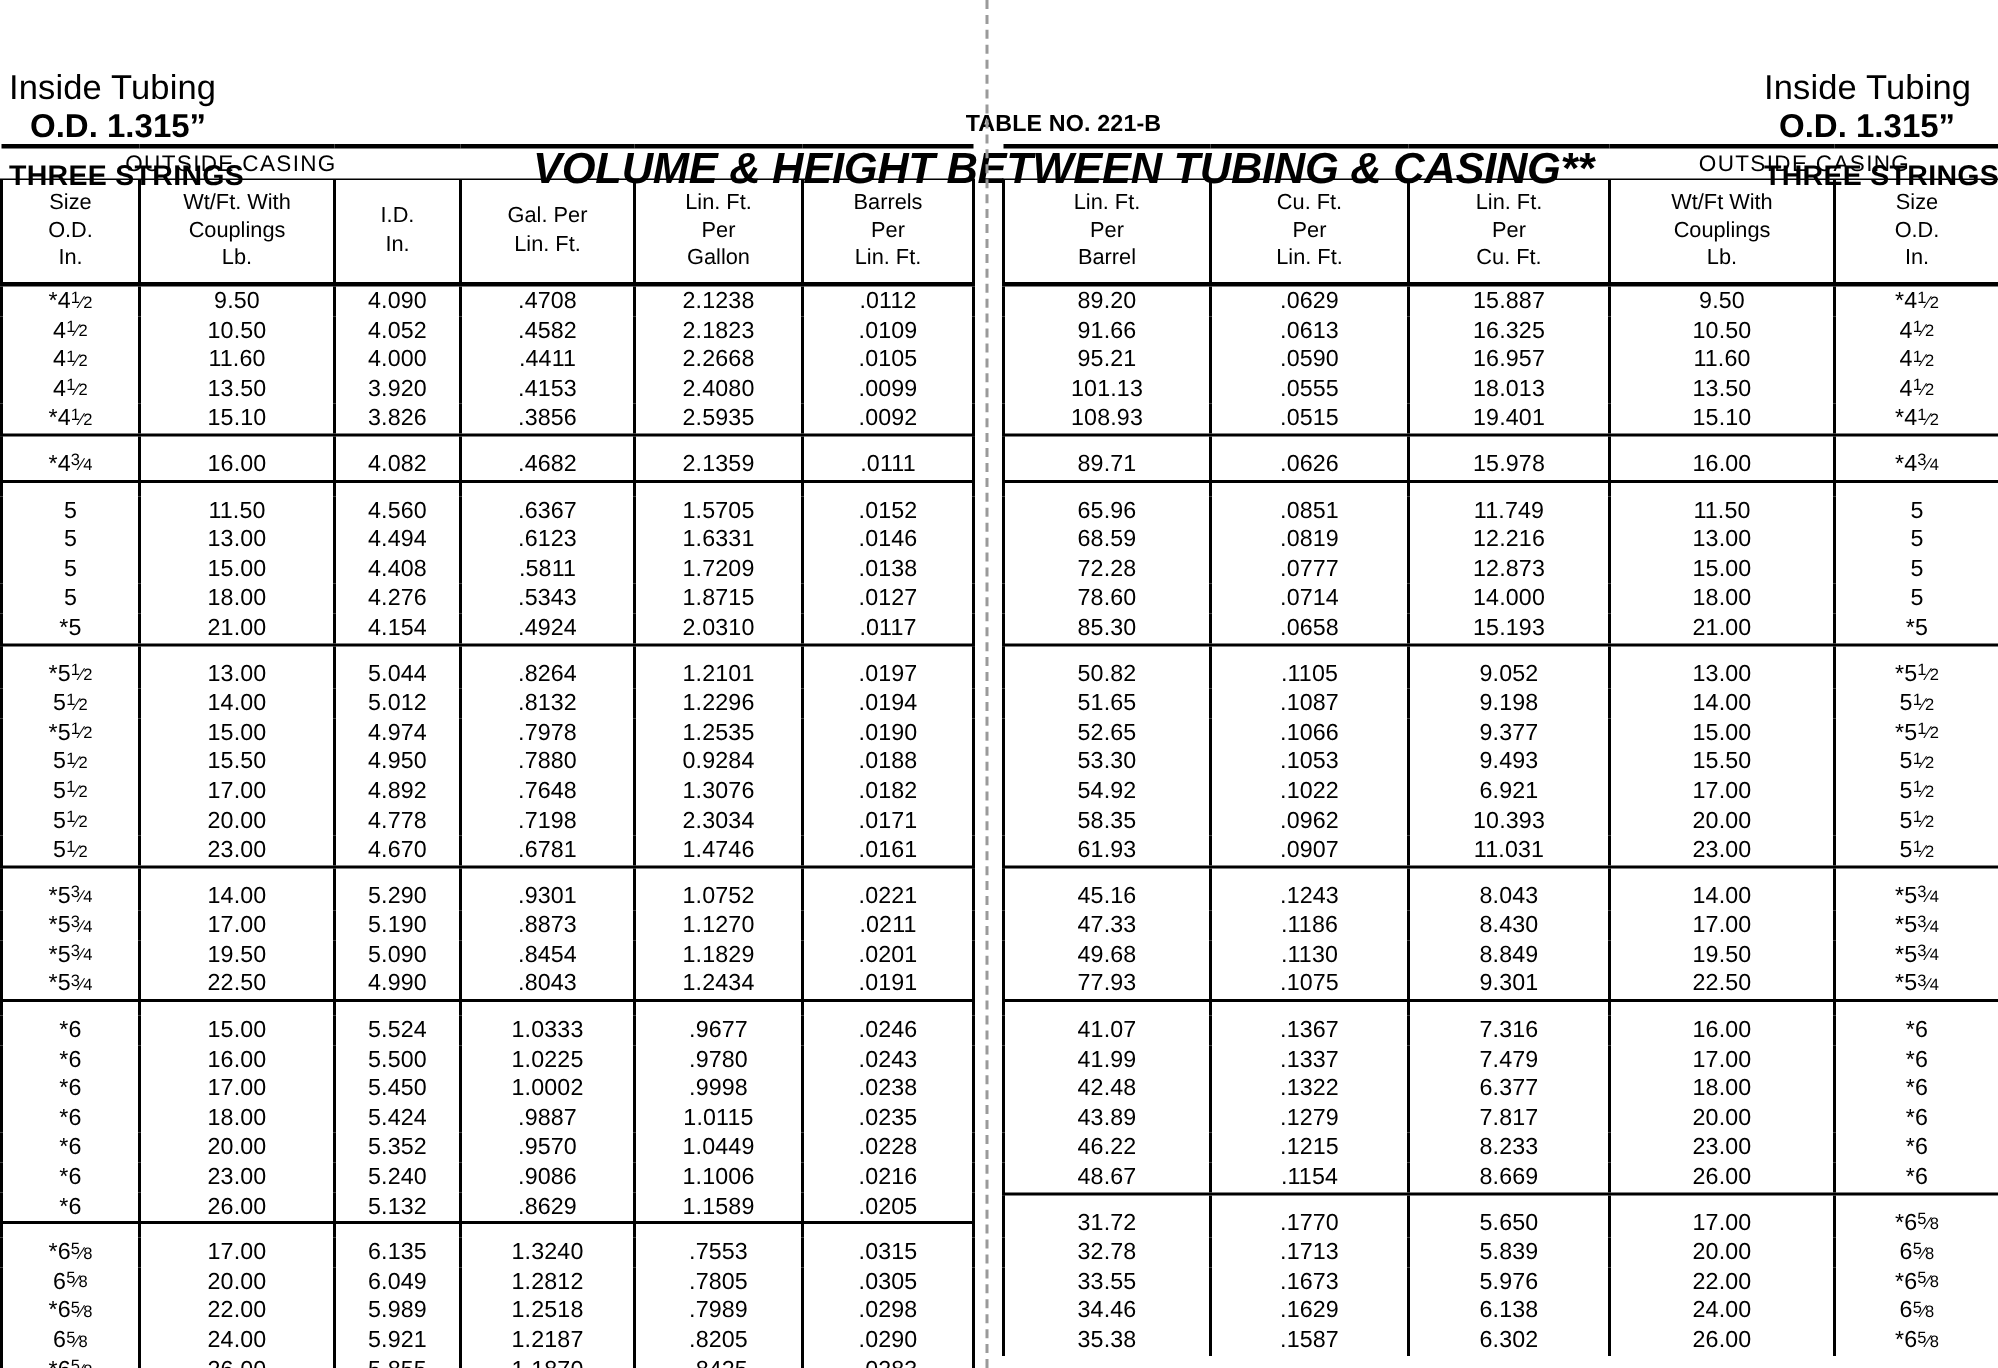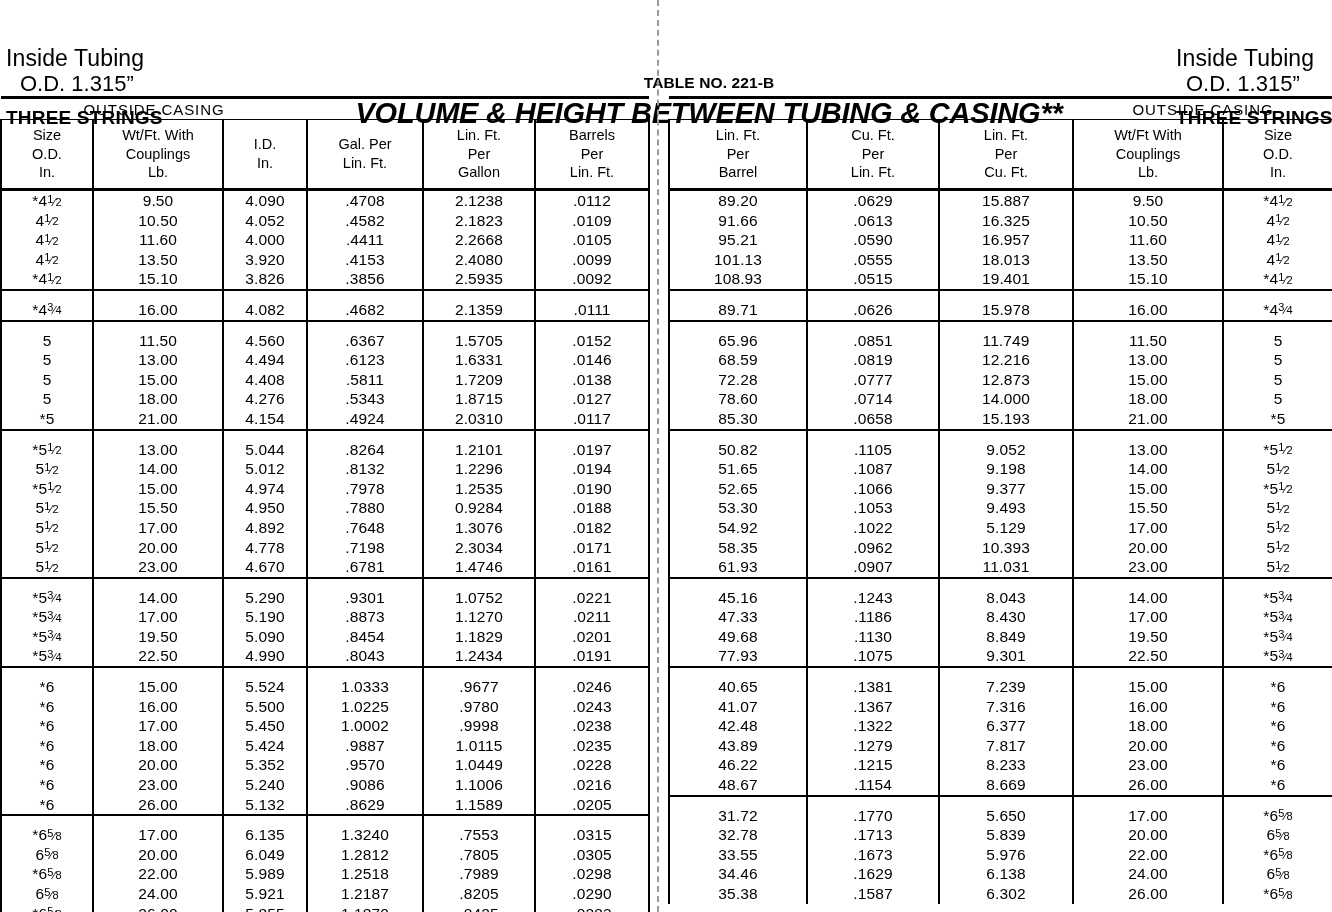--- a/index.html
+++ b/index.html
@@ -36,21 +36,21 @@
     position: absolute; top: 2px;
     line-height: 1.06;
   }
   .corner.left  { left: 6px;  text-align: left; }
   .corner.right { left: 1176px; text-align: left; width: 220px; }
   .corner .l1 {
     font-size: 23px; font-weight: 400; letter-spacing: .1px;
     white-space: nowrap;
   }
   .corner .l2 {
-    font-size: 22px; font-weight: normal; margin-top: 2px; margin-left: 14px;
+    font-size: 22px; font-weight: bold; margin-top: 2px; margin-left: 14px;
     white-space: nowrap;
   }
   .corner.right .l2 { margin-left: 10px; }
   .corner .l3 {
     font-size: 19px; font-weight: bold; margin-top: 12px;
     letter-spacing: .2px; white-space: nowrap;
   }
   .titlewrap {
     position: absolute; left: 0; top: 30px; width: 1332px;
     text-align: center;
@@ -697,21 +697,21 @@
         <tr>
           <td class="first">53.30</td>
           <td class="">.1053</td>
           <td class="">9.493</td>
           <td class="">15.50</td>
           <td class="last"><span class="sz">5<span class="frac"><sup>1</sup>⁄<sub>2</sub></span></span></td>
         </tr>
         <tr>
           <td class="first">54.92</td>
           <td class="">.1022</td>
-          <td class="">5.129</td>
+          <td class="">6.921</td>
           <td class="">17.00</td>
           <td class="last"><span class="sz">5<span class="frac"><sup>1</sup>⁄<sub>2</sub></span></span></td>
         </tr>
         <tr>
           <td class="first">58.35</td>
           <td class="">.0962</td>
           <td class="">10.393</td>
           <td class="">20.00</td>
           <td class="last"><span class="sz">5<span class="frac"><sup>1</sup>⁄<sub>2</sub></span></span></td>
         </tr>
@@ -758,34 +758,34 @@
           <td class="last"><span class="sz">*5<span class="frac"><sup>3</sup>⁄<sub>4</sub></span></span></td>
         </tr>
         <tr class="gap">
           <td class="first">&nbsp;</td>
           <td>&nbsp;</td>
           <td>&nbsp;</td>
           <td>&nbsp;</td>
           <td class=" last">&nbsp;</td>
         </tr>
         <tr>
-          <td class="first">40.65</td>
-          <td class="">.1381</td>
-          <td class="">7.239</td>
-          <td class="">15.00</td>
-          <td class="last"><span class="sz">*6</span></td>
-        </tr>
-        <tr>
           <td class="first">41.07</td>
           <td class="">.1367</td>
           <td class="">7.316</td>
           <td class="">16.00</td>
           <td class="last"><span class="sz">*6</span></td>
         </tr>
         <tr>
+          <td class="first">41.99</td>
+          <td class="">.1337</td>
+          <td class="">7.479</td>
+          <td class="">17.00</td>
+          <td class="last"><span class="sz">*6</span></td>
+        </tr>
+        <tr>
           <td class="first">42.48</td>
           <td class="">.1322</td>
           <td class="">6.377</td>
           <td class="">18.00</td>
           <td class="last"><span class="sz">*6</span></td>
         </tr>
         <tr>
           <td class="first">43.89</td>
           <td class="">.1279</td>
           <td class="">7.817</td>

